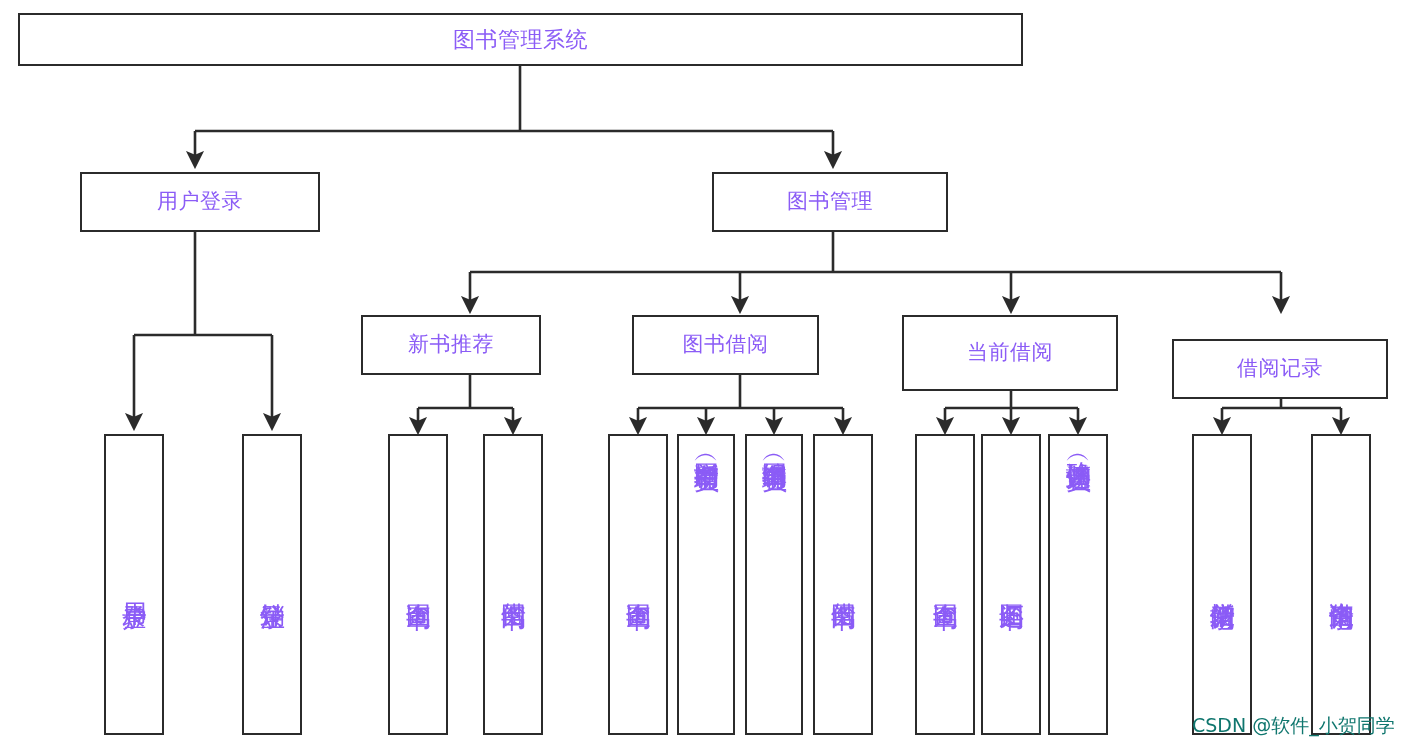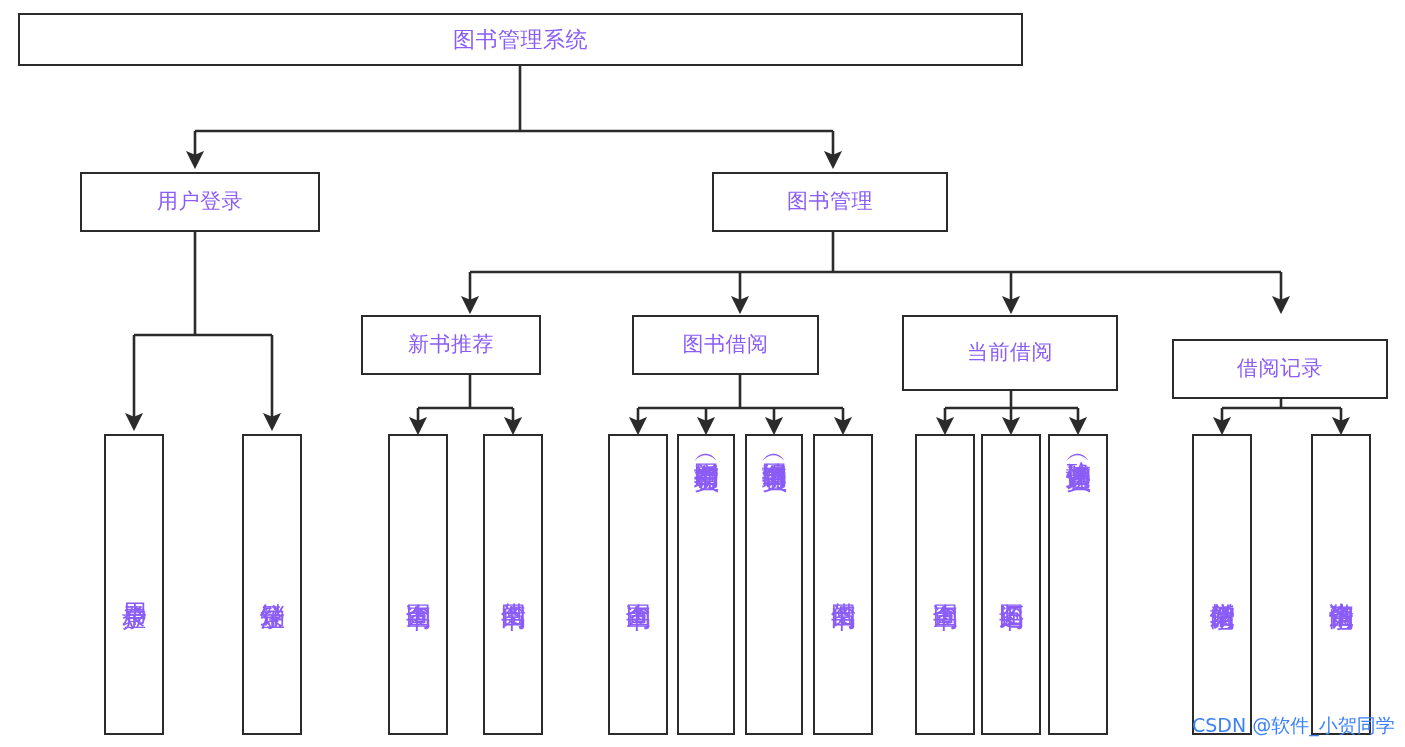--- a/index.html
+++ b/index.html
@@ -62,21 +62,21 @@
   }
   .node.vert.mid {
     align-items: center;
     padding-top: 0;
   }
   .watermark {
     position: absolute;
     left: 1192px;
     top: 713px;
     font-size: 19px;
-    color: #3b82f6;
+    color: #0f766e;
     white-space: nowrap;
     font-family: "DejaVu Sans", "Liberation Sans", sans-serif;
   }
 </style>
 </head>
 <body>
 
 <div id="canvas">
 
   <svg id="wires" viewBox="0 0 1405 747" width="1405" height="747">

